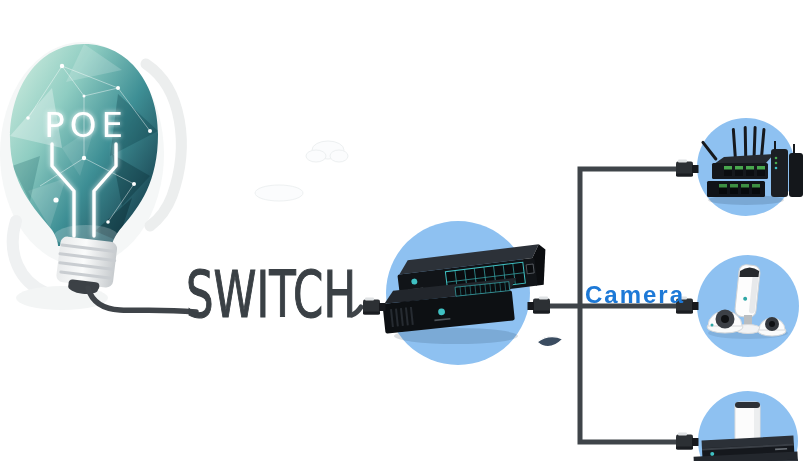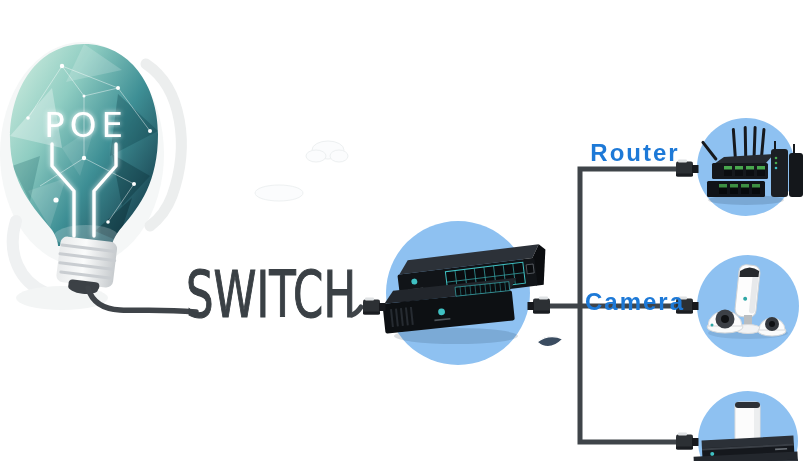--- a/index.html
+++ b/index.html
@@ -3,21 +3,21 @@
 <meta charset="utf-8">
 <style>
   html,body{margin:0;padding:0;background:#ffffff;}
   .stage{position:relative;width:806px;height:461px;background:#ffffff;overflow:hidden;
          font-family:"Liberation Sans",sans-serif;margin-top:36px;}
   .scene{position:absolute;left:0;top:0;}
   .branch-label{position:absolute;width:140px;text-align:center;
         font-family:"Liberation Sans",sans-serif;font-weight:bold;font-size:24px;
         color:#1d79d7;letter-spacing:2px;}
   #label-router{left:565px;top:103px;}
-  #label-camera{left:565px;top:252px;}
+  #label-camera{left:565px;top:245px;}
   #label-nvr{left:567px;top:381px;letter-spacing:3px;}
 </style>
 </head>
 <body>
 
 <div class="stage">
 
 <svg class="scene" width="806" height="461" viewBox="0 0 806 461">
   <defs>
     <linearGradient id="bulbG" x1="0" y1="0" x2="1" y2="0.8">
@@ -242,16 +242,15 @@
 
   <g fill="#fbfcfd" stroke="#edf0f1" stroke-width="1">
     <ellipse cx="328" cy="114" rx="16" ry="9"></ellipse>
     <ellipse cx="316" cy="120" rx="10" ry="6"></ellipse>
     <ellipse cx="339" cy="120" rx="9" ry="6"></ellipse>
   </g>
   <ellipse cx="279" cy="157" rx="24" ry="8" fill="#fbfcfd" stroke="#eef1f2" stroke-width="1"></ellipse>
   <path d="M 537,306 Q 549,297 563,303 Q 549,317 537,306 Z" fill="#3a4c60" stroke="#ffffff" stroke-width="1.4"></path>
 </svg>
 
-<div class="branch-label" id="label-router">Router</div>
 <div class="branch-label" id="label-camera">Camera</div>
 
 </div>
 
 </body></html>

